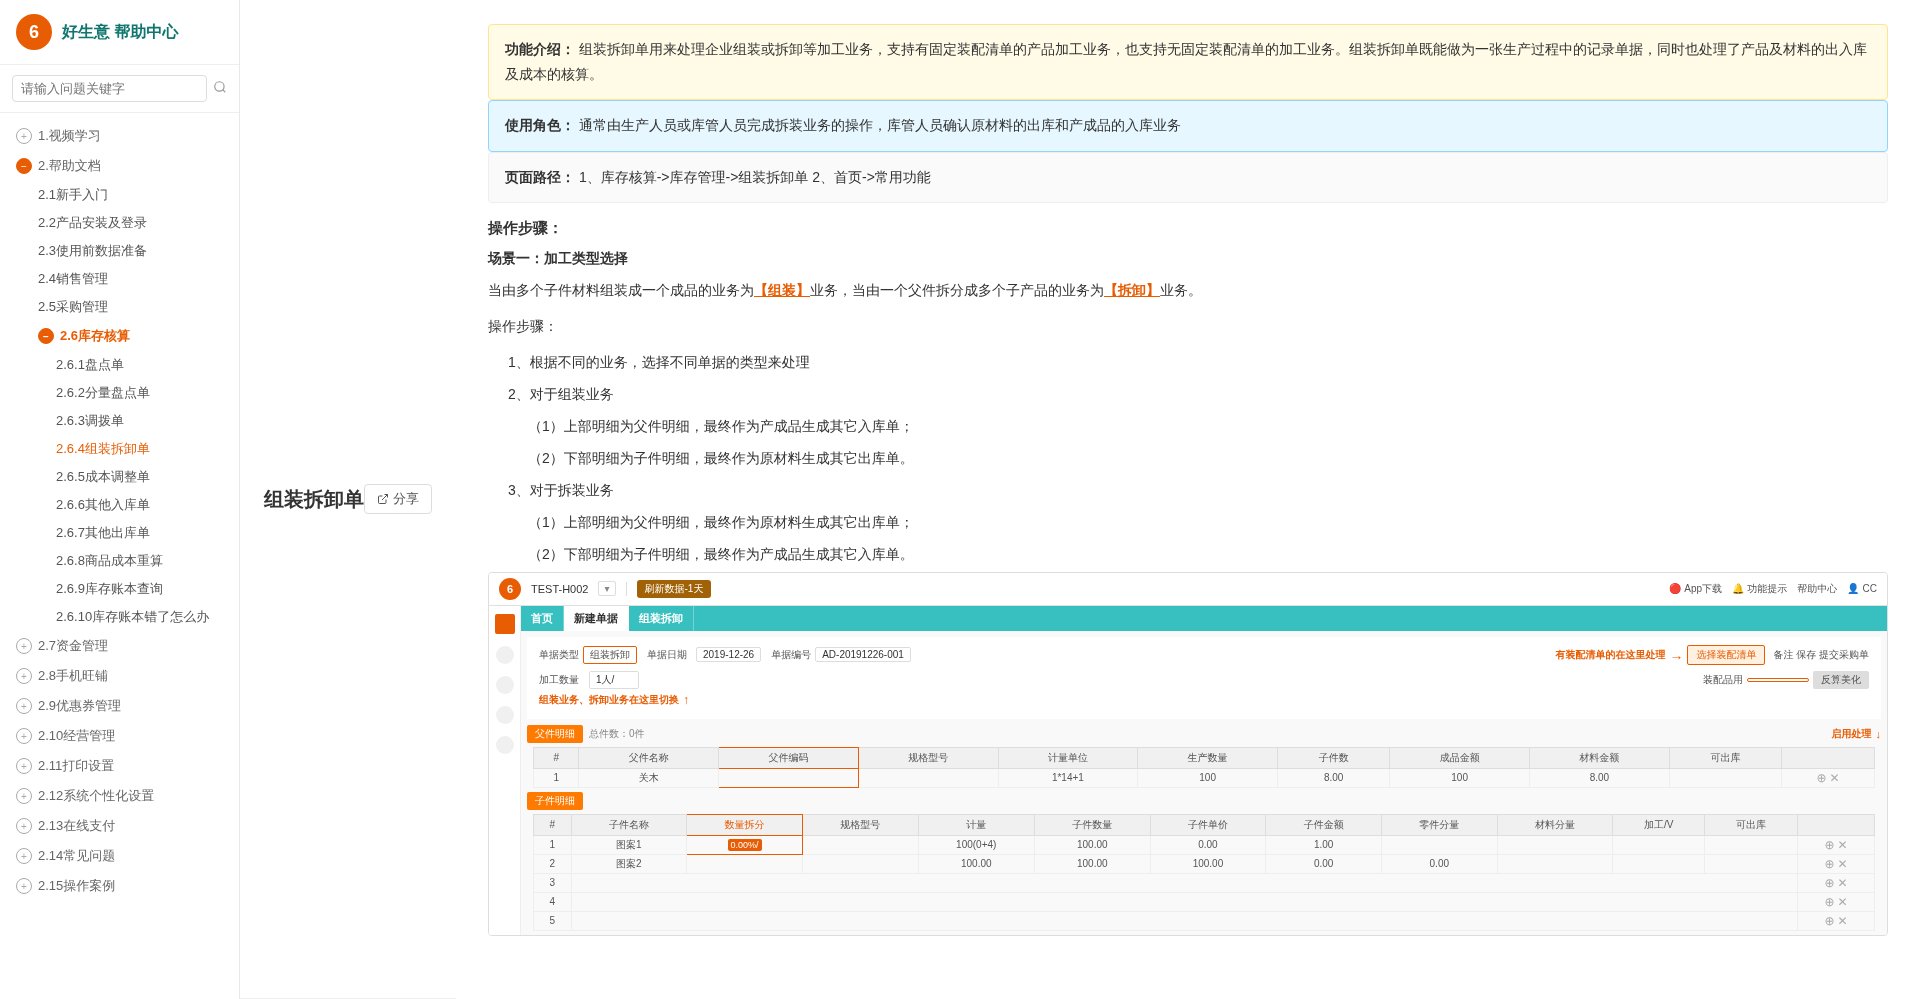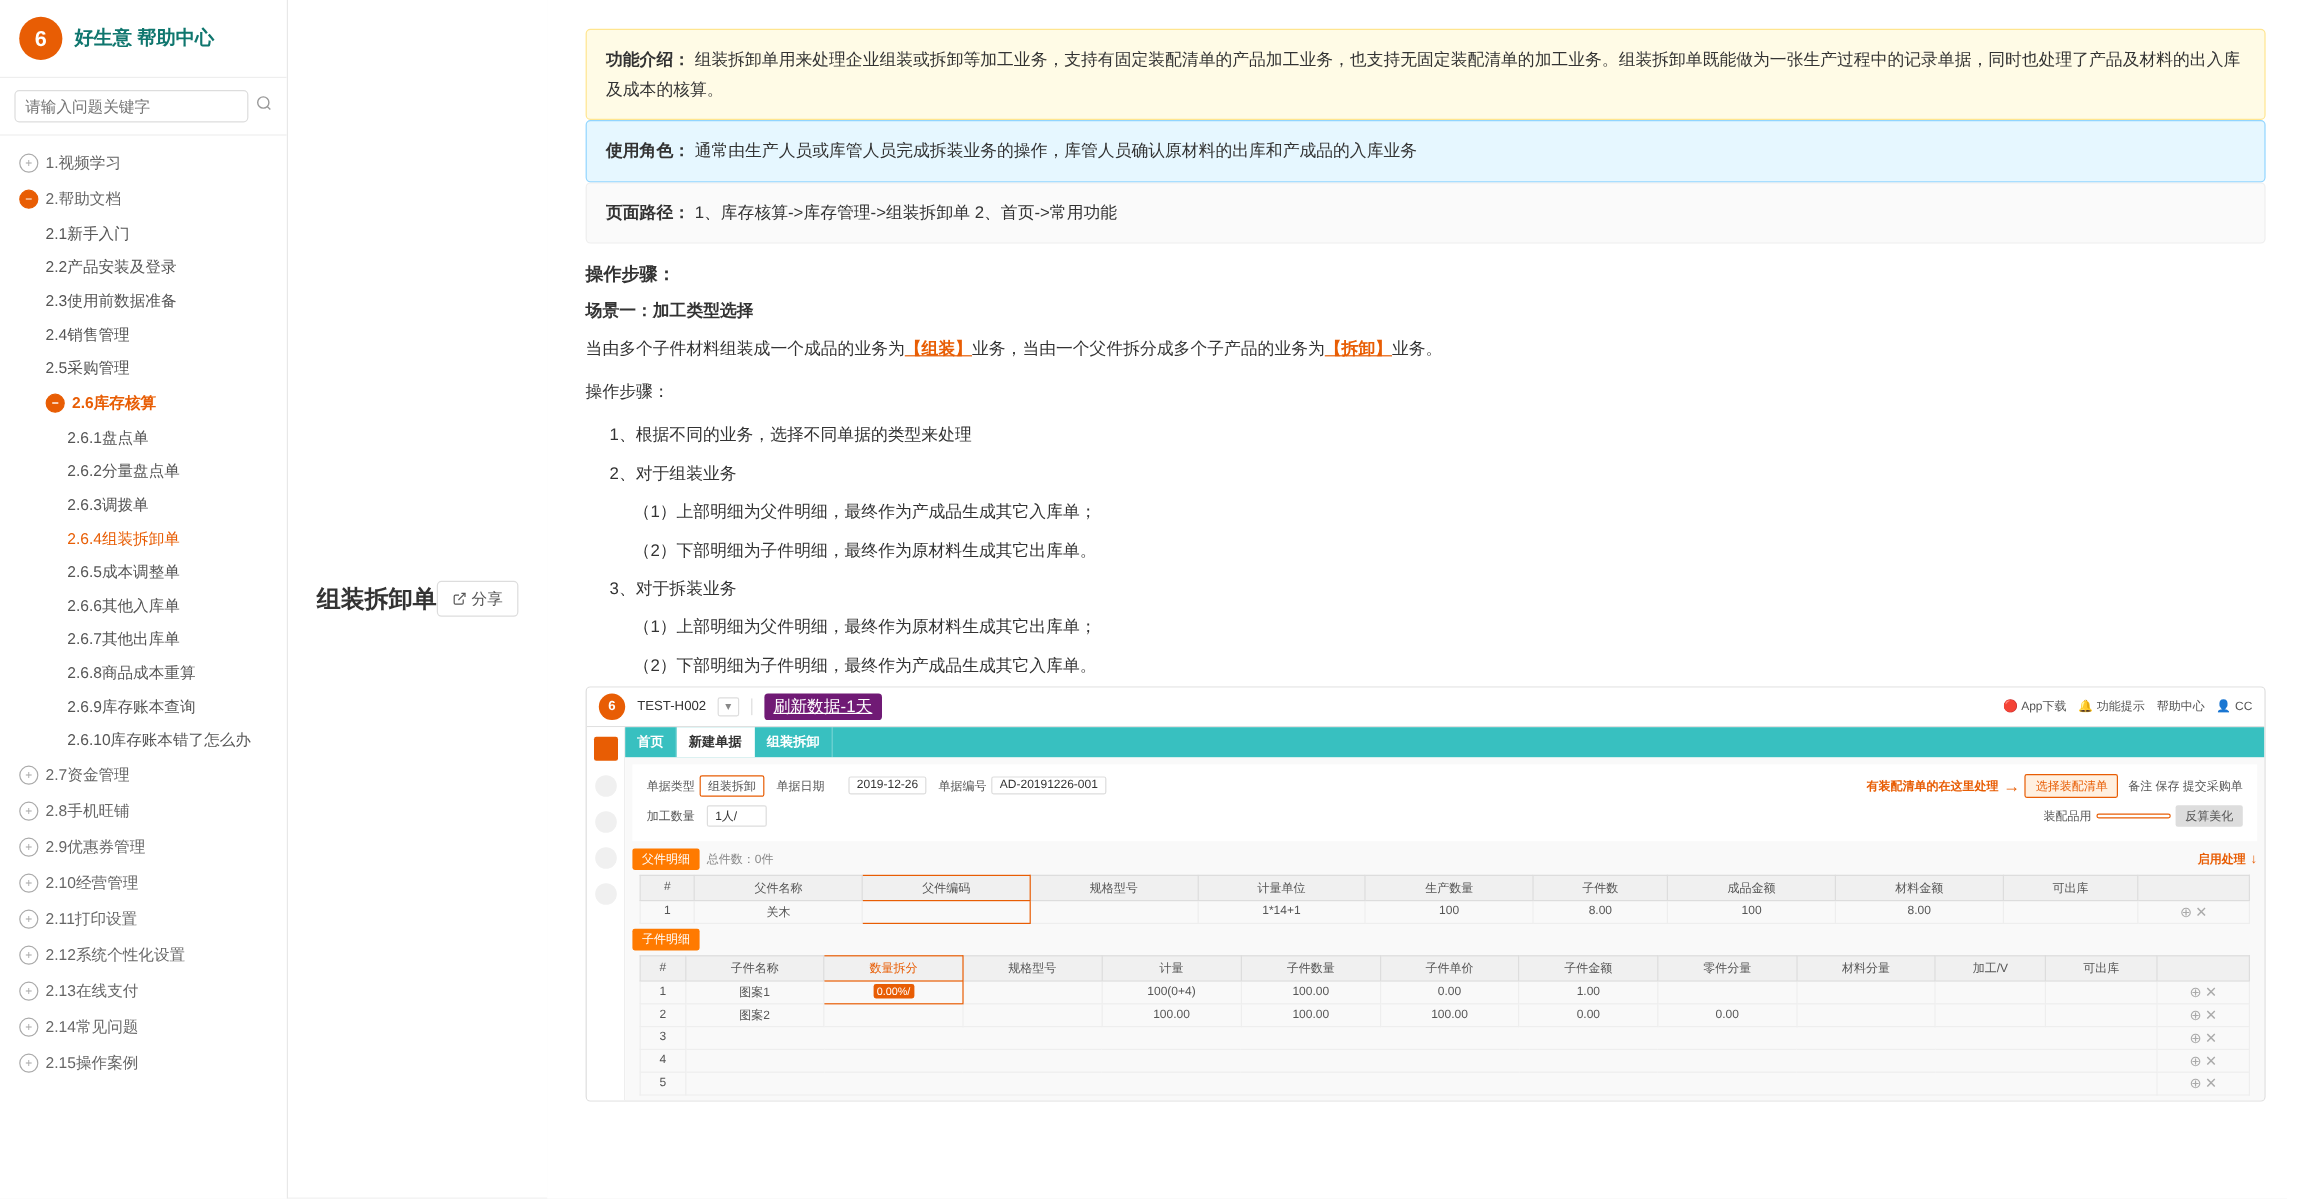--- a/index.html
+++ b/index.html
@@ -456,21 +456,21 @@
     <div class="step-num indent-2">（2）下部明细为子件明细，最终作为产成品生成其它入库单。</div>
 
     <div class="mock-screenshot-wrapper">
       <div class="mock-screenshot-inner">
 
         <div class="screenshot-topbar">
           <div style="width:22px;height:22px;background:#e85d04;border-radius:50%;display:flex;align-items:center;justify-content:center;color:#fff;font-size:11px;font-weight:bold;">6</div>
           <span style="font-size:11px;color:#333;">TEST-H002</span>
           <span style="font-size:10px;color:#888;border:1px solid #ddd;padding:1px 5px;border-radius:2px;">▾</span>
           <span style="width:1px;height:14px;background:#ddd;display:inline-block;"></span>
-          <span style="background:#701a75;color:#fff;border-radius:3px;padding:2px 8px;font-size:14px;text-decoration:underline;">刷新数据-1天</span>
+          <span style="background:#a16207;color:#fff;border-radius:3px;padding:2px 8px;font-size:10px;">刷新数据-1天</span>
           <div style="margin-left:auto;display:flex;gap:10px;font-size:10px;color:#555;align-items:center;">
             <span>🔴 App下载</span>
             <span>🔔 功能提示</span>
             <span>帮助中心</span>
             <span>👤 CC</span>
           </div>
         </div>
 
         <div class="screenshot-content">
 
@@ -489,21 +489,21 @@
               <div class="scr-tab white-tab">新建单据</div>
               <div class="scr-tab">组装拆卸</div>
             </div>
 
             <div style="position:relative;padding:8px 12px;background:#fff;margin:6px;">
               <div style="display:flex;align-items:center;gap:10px;margin-bottom:6px;flex-wrap:wrap;">
                 <div style="display:flex;align-items:center;gap:4px;">
                   <span style="font-size:10px;color:#555;">单据类型</span>
                   <span style="border:1px solid #e85d04;border-radius:2px;padding:1px 6px;font-size:10px;color:#555;">组装拆卸</span>
                 </div>
-                <div style="display:flex;align-items:center;gap:20px;">
+                <div style="display:flex;align-items:center;gap:9px;">
                   <span style="font-size:10px;color:#555;">单据日期</span>
                   <span style="border:1px solid #ddd;border-radius:2px;padding:1px 6px;font-size:10px;color:#333;">2019-12-26</span>
                 </div>
                 <div style="display:flex;align-items:center;gap:4px;">
                   <span style="font-size:10px;color:#555;">单据编号</span>
                   <span style="border:1px solid #ddd;border-radius:2px;padding:1px 6px;font-size:10px;color:#333;">AD-20191226-001</span>
                 </div>
 
                 <div style="margin-left:auto;display:flex;align-items:center;gap:4px;position:relative;">
                   <span style="color:#e85d04;font-size:10px;font-weight:bold;">有装配清单的在这里处理</span>
@@ -516,20 +516,24 @@
               <div style="display:flex;align-items:center;gap:10px;margin-bottom:4px;">
                 <span style="font-size:10px;color:#555;">加工数量</span>
                 <span style="border:1px solid #ddd;border-radius:2px;padding:1px 6px;font-size:10px;color:#333;width:50px;">1人/</span>
                 <div style="margin-left:auto;display:flex;align-items:center;gap:4px;">
                   <span style="font-size:10px;color:#555;">装配品用</span>
                   <span style="border:1.5px solid #e85d04;border-radius:2px;padding:1px 30px;font-size:10px;background:#fff;"></span>
                   <span style="background:#ddd;color:#555;border-radius:2px;padding:2px 8px;font-size:10px;">反算美化</span>
                 </div>
               </div>
 
+              <div style="display:flex;align-items:center;gap:4px;margin-bottom:4px;">
+                <span style="color:#e85d04;font-size:10px;font-weight:bold;">组装业务、拆卸业务在这里切换</span>
+                <span style="color:#e85d04;font-size:12px;">↑</span>
+              </div>
             </div>
 
             <div style="margin:0 6px 4px 6px;">
               <div style="display:flex;align-items:center;gap:6px;margin-bottom:4px;">
                 <span style="background:#ff7a00;color:#fff;padding:2px 8px;font-size:10px;border-radius:2px;">父件明细</span>
                 <span style="font-size:10px;color:#888;">总件数：0件</span>
 
                 <div style="margin-left:auto;display:flex;align-items:center;gap:4px;">
                   <span style="color:#e85d04;font-size:10px;font-weight:bold;">启用处理</span>
                   <span style="color:#e85d04;">↓</span>

